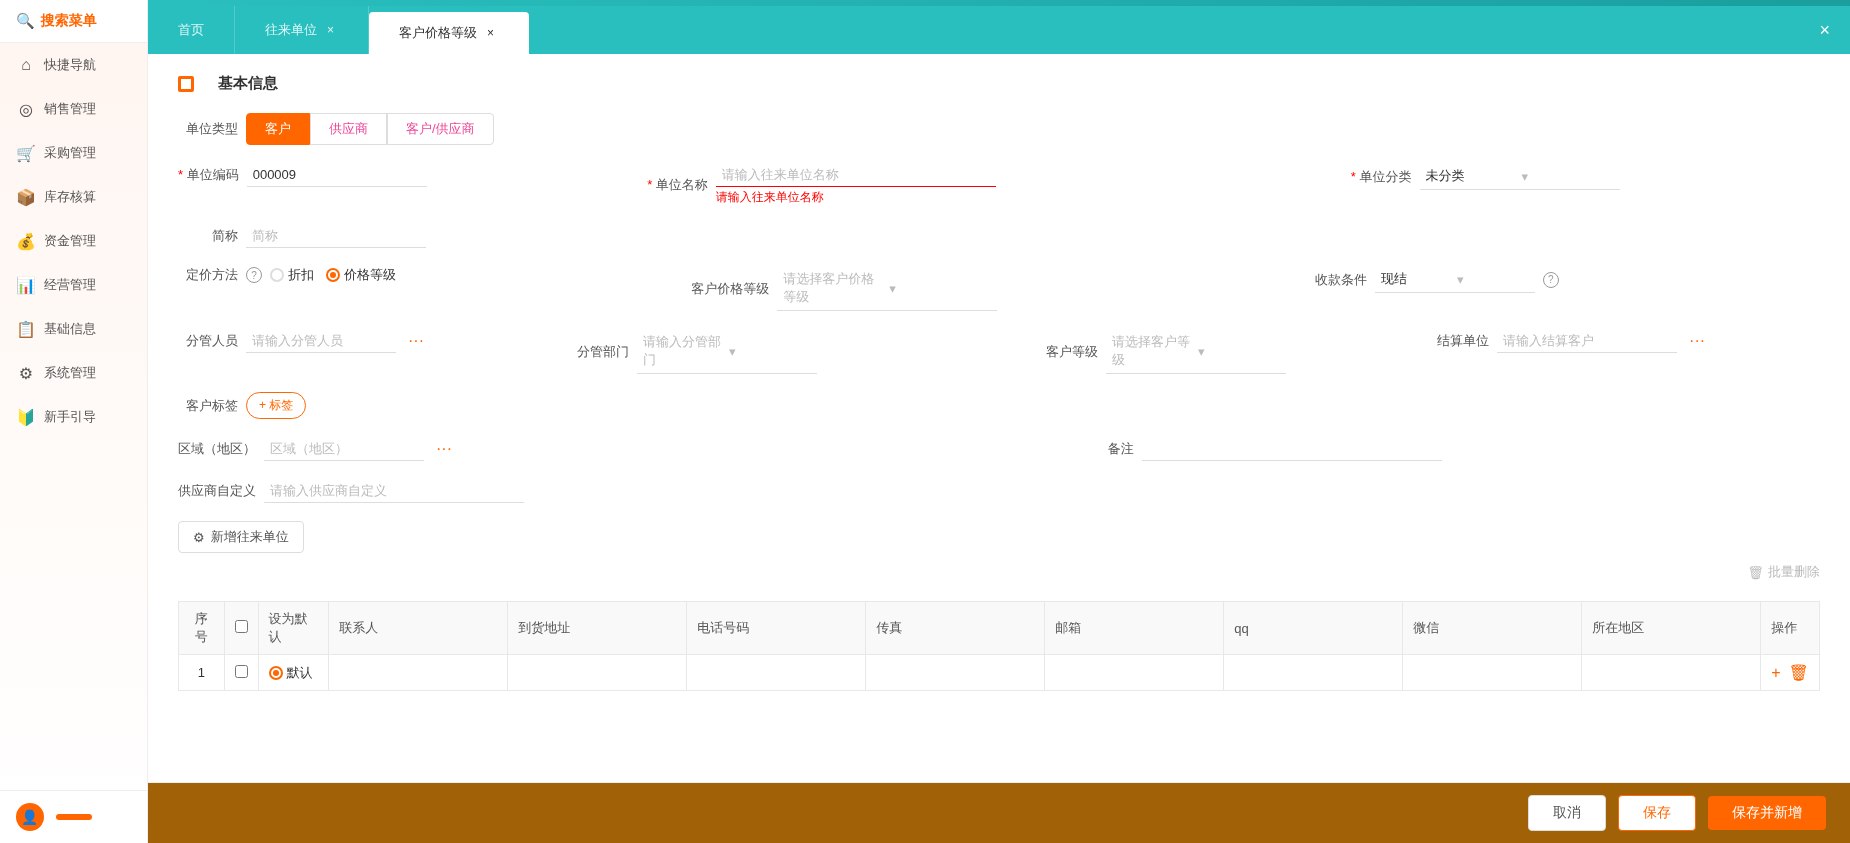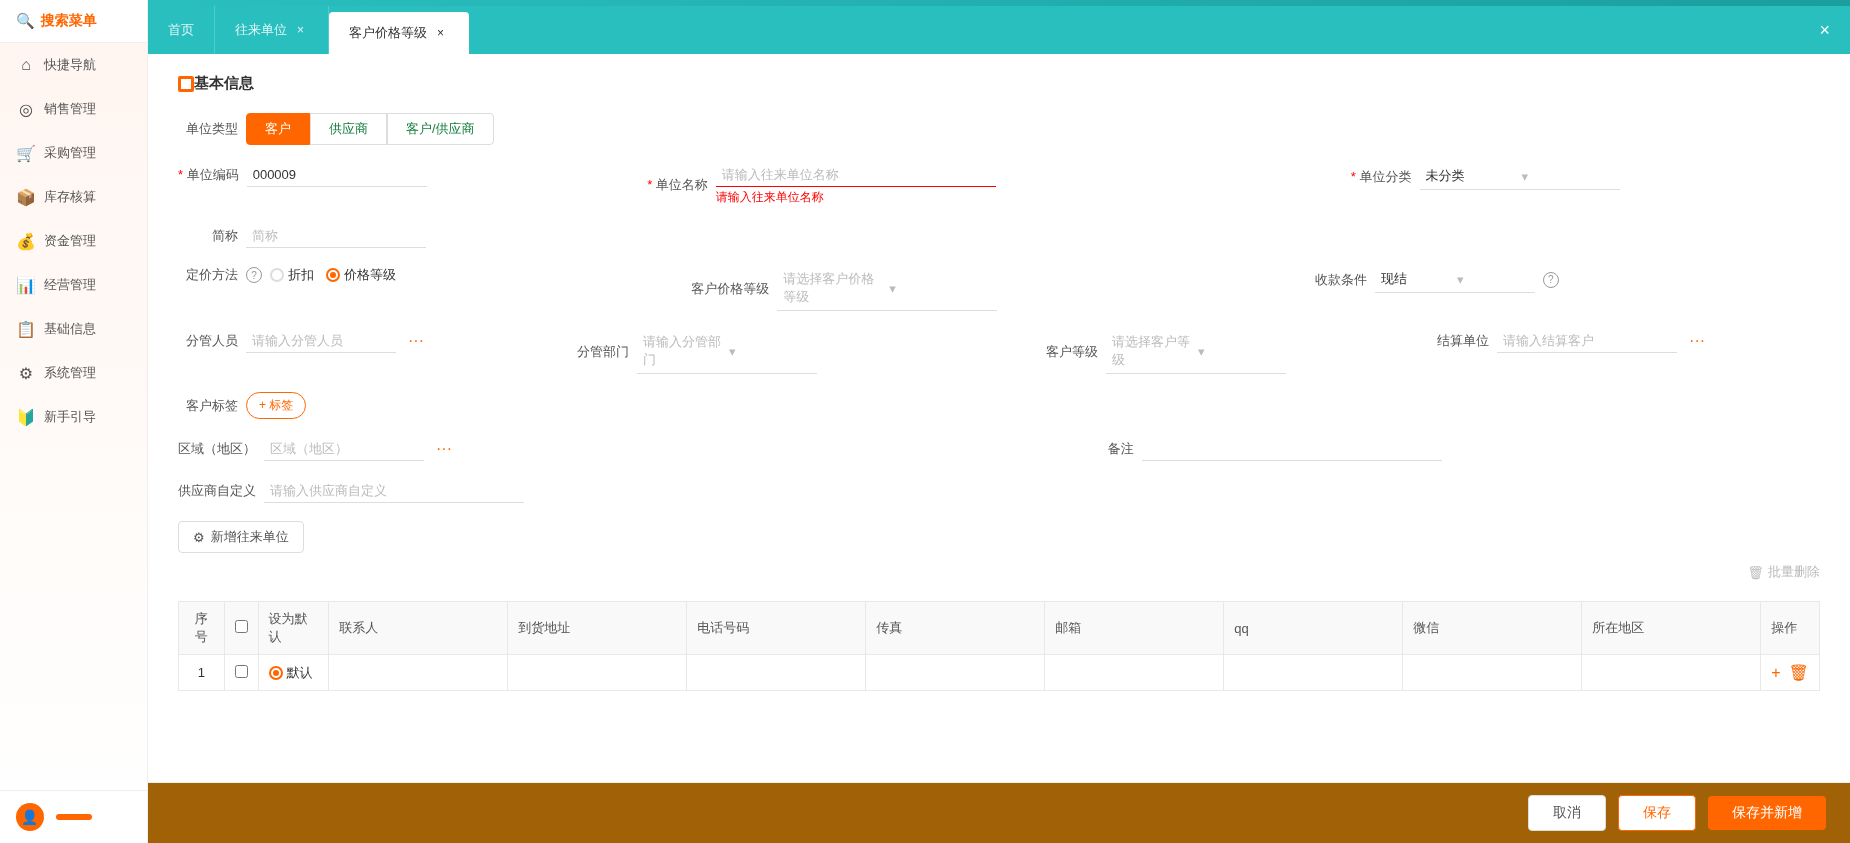--- a/index.html
+++ b/index.html
@@ -60,21 +60,21 @@
       align-items: center;
       background: #2abfbf;
       height: 48px;
       padding: 0 0;
       position: relative;
     }
     .tab {
       display: flex;
       align-items: center;
       gap: 6px;
-      padding: 0 20px;
+      padding: 0 30px;
       height: 48px;
       cursor: pointer;
       color: rgba(255,255,255,0.85);
       font-size: 14px;
       border-right: 1px solid rgba(255,255,255,0.2);
       white-space: nowrap;
     }
     .tab:first-child { border-left: none; }
     .tab.active {
       background: #fff;
@@ -104,21 +104,21 @@
       flex: 1;
       background: #fff;
       overflow-y: auto;
       padding: 20px 30px;
     }
 
     
     .section-header {
       display: flex;
       align-items: center;
-      gap: 0;
+      gap: 24px;
       margin-bottom: 20px;
     }
     .section-icon {
       width: 16px;
       height: 16px;
       background: #f60;
       border-radius: 2px;
       display: flex;
       align-items: center;
       justify-content: center;
@@ -169,21 +169,21 @@
     .unit-type-group {
       display: flex;
       gap: 0;
     }
     .unit-type-btn {
       padding: 6px 18px;
       border: 1px solid #ddd;
       cursor: pointer;
       font-size: 13px;
       background: #fff;
-      color: #15803d;
+      color: #ec4899;
     }
     .unit-type-btn.active {
       background: #f60;
       color: #fff;
       border-color: #f60;
     }
     .unit-type-btn:first-child { border-radius: 4px 0 0 4px; }
     .unit-type-btn:last-child { border-radius: 0 4px 4px 0; }
 
     

